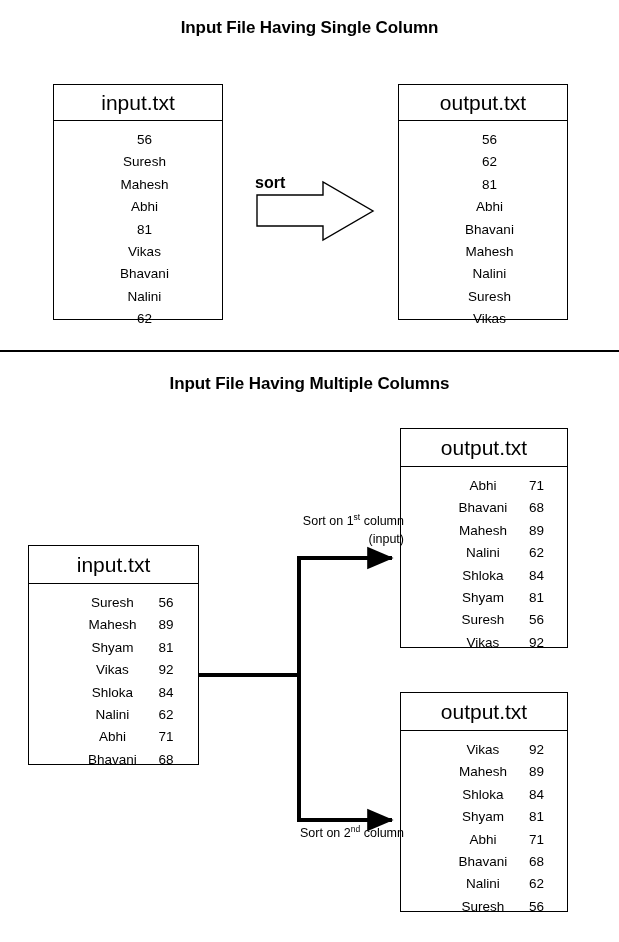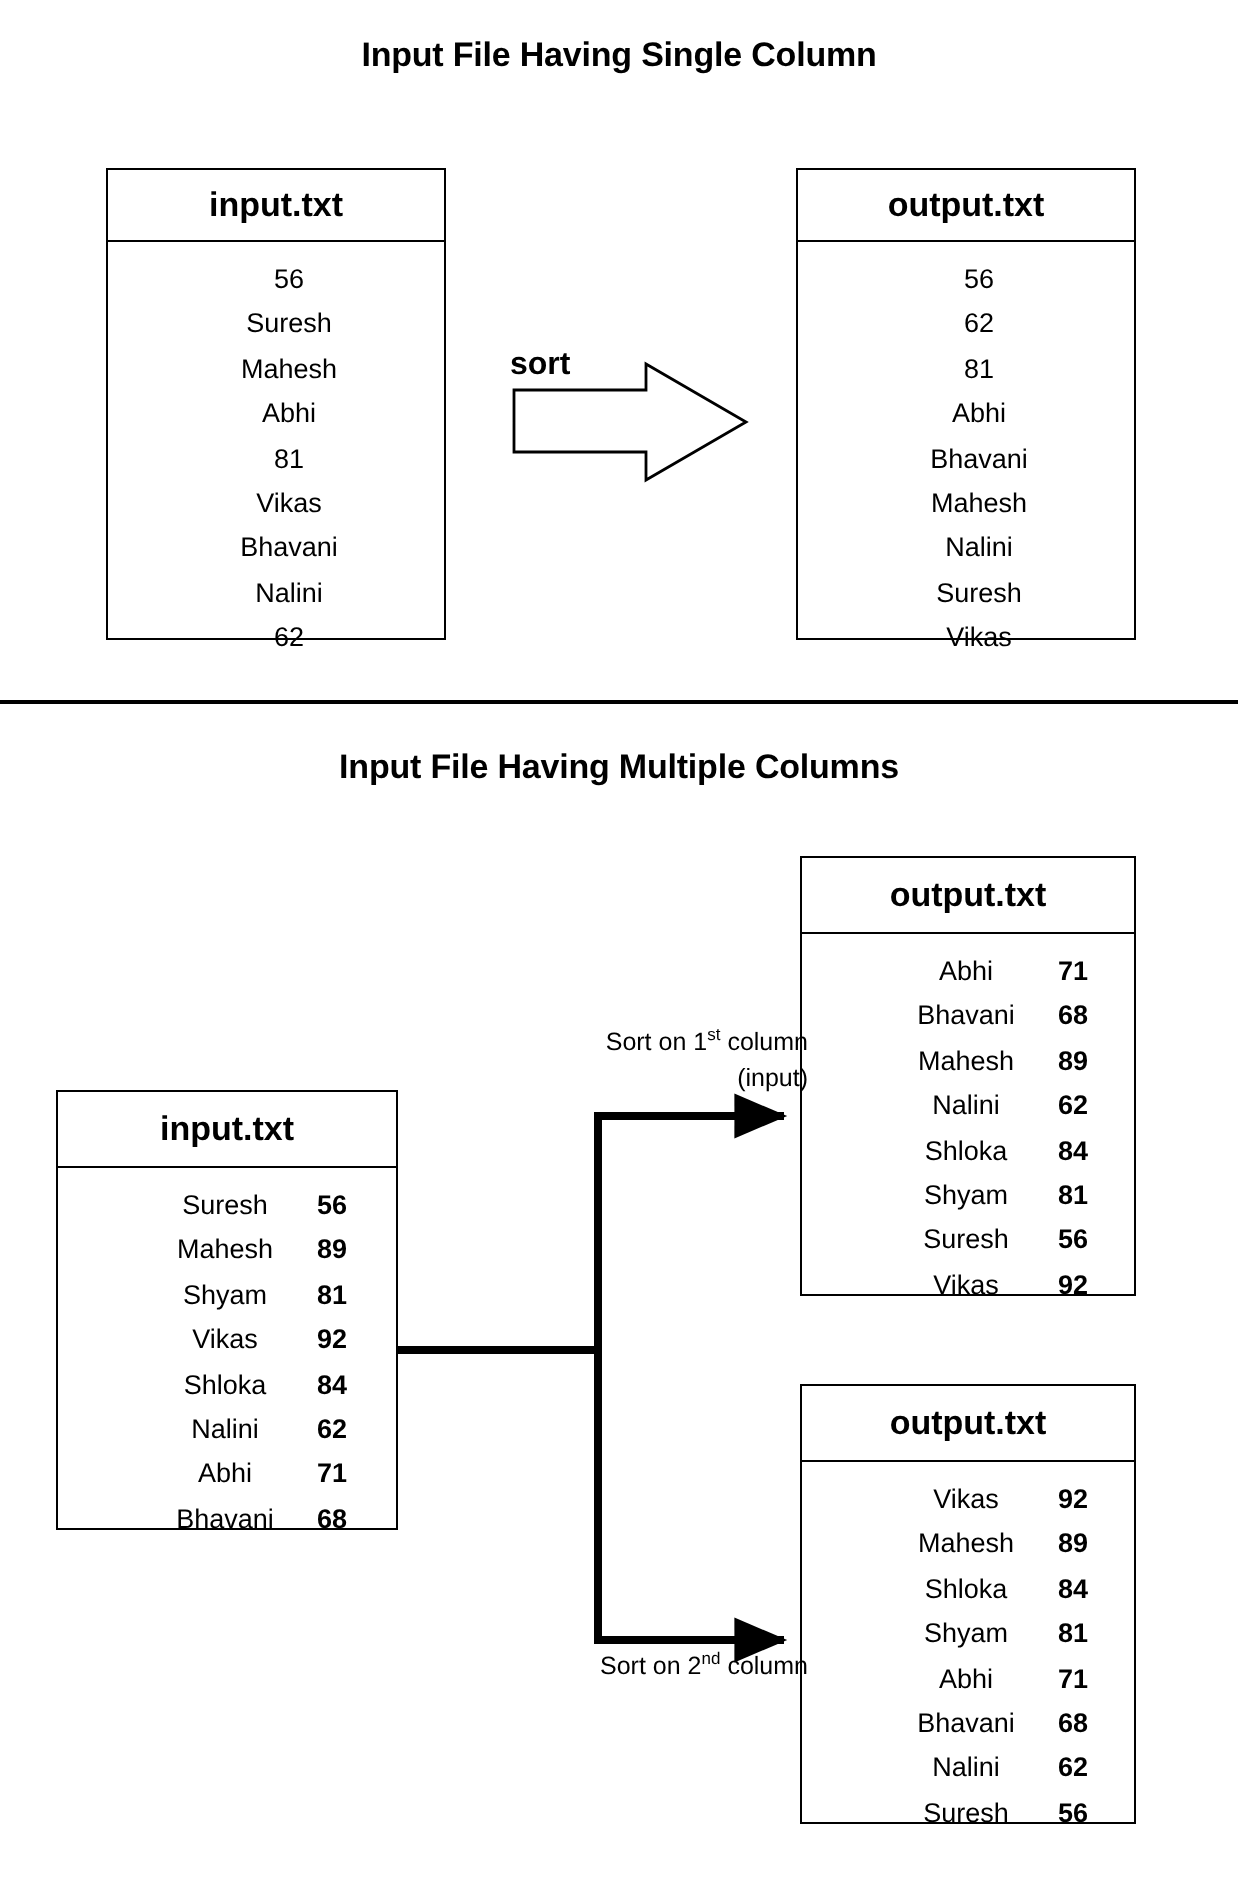--- a/index.html
+++ b/index.html
@@ -48,22 +48,22 @@
 
   
   .filebox {
     position: absolute;
     border: 1px solid #000;
     background: #fff;
     box-sizing: border-box;
   }
   .filebox-header {
     text-align: center;
-    font-weight: bold;
-    font-size: 17px;
+    font-weight: normal;
+    font-size: 21px;
     border-bottom: 1px solid #000;
     box-sizing: border-box;
     display: flex;
     align-items: center;
     justify-content: center;
   }
   .filebox-body {
     padding: 8px 0 0 13px;
     box-sizing: border-box;
   }
@@ -73,21 +73,20 @@
     white-space: nowrap;
     display: block;
     text-align: center;
   }
   .file-row .cell-name {
     display: inline-block;
     width: 92px;
   }
   .file-row .cell-value {
     display: inline-block;
-    font-weight: bold;
   }
 
   
   #box-input-single  { left: 53px;  top: 84px;  width: 170px; height: 236px; }
   #box-output-single { left: 398px; top: 84px;  width: 170px; height: 236px; }
   #box-input-single  .filebox-header,
   #box-output-single .filebox-header { height: 36px; }
 
   
   #box-input-multi   { left: 28px;  top: 545px; width: 171px; height: 220px; }

